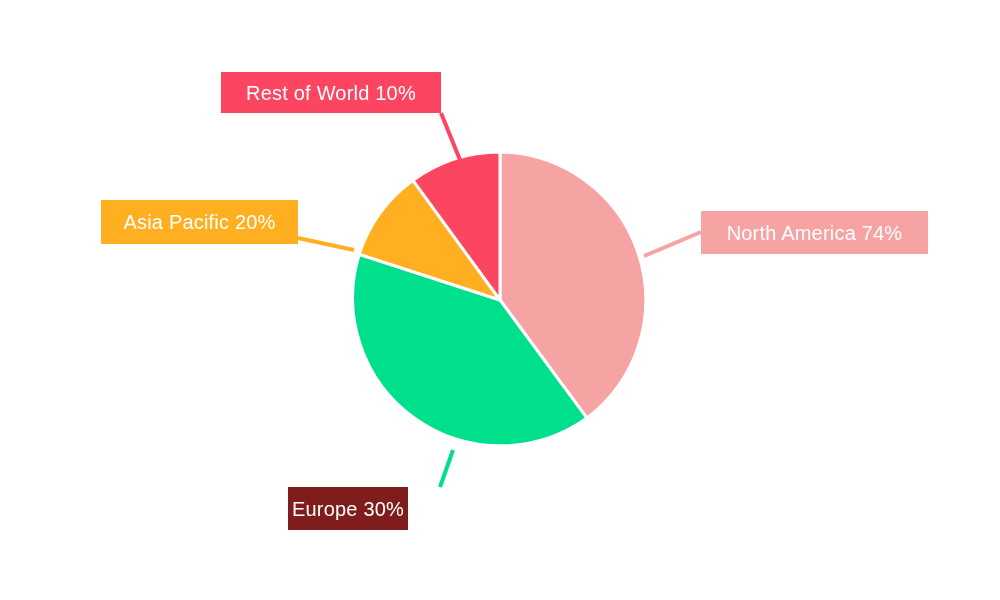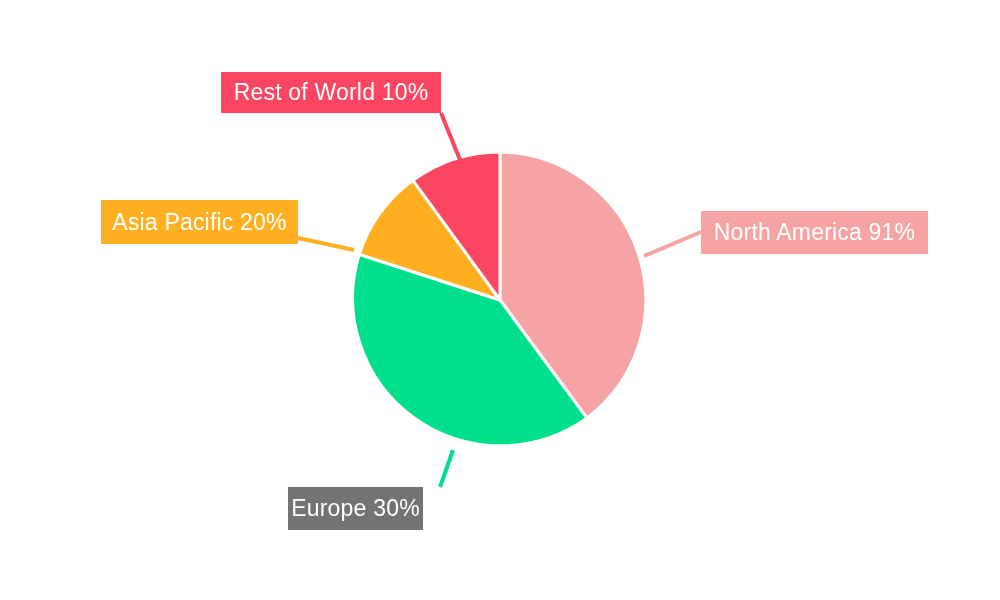--- a/index.html
+++ b/index.html
@@ -28,41 +28,41 @@
     display: block;
   }
   .pie-label {
     position: absolute;
     box-sizing: border-box;
     display: flex;
     align-items: center;
     justify-content: center;
     color: #ffffff;
     font-family: "Liberation Sans", sans-serif;
-    font-size: 23px;
+    font-size: 20px;
     font-weight: 400;
     line-height: 1;
     letter-spacing: 0.2px;
     white-space: nowrap;
     padding: 0 10px;
     user-select: none;
   }
   .label-na {
     left: 701px;
     top: 211px;
     width: 227px;
     height: 43px;
     background: #f5a3a3;
   }
   .label-eu {
     left: 288px;
     top: 487px;
-    width: 135px;
+    width: 120px;
     height: 43px;
-    background: #737373;
+    background: #7f1d1d;
   }
   .label-ap {
     left: 101px;
     top: 200px;
     width: 197px;
     height: 44px;
     background: #ffaf1f;
   }
   .label-row {
     left: 221px;
@@ -91,21 +91,21 @@
     </g>
 
     <g>
       <line x1="644" y1="256" x2="701" y2="232" stroke="#f5a3a3" stroke-width="4"></line>
       <line x1="453" y1="450" x2="440" y2="487" stroke="#00e08c" stroke-width="4"></line>
       <line x1="354" y1="250" x2="298" y2="238" stroke="#ffaf1f" stroke-width="4"></line>
       <line x1="460" y1="160" x2="441" y2="113" stroke="#fc4560" stroke-width="4"></line>
     </g>
   </svg>
 
-  <div class="pie-label label-na">North America 91%</div>
+  <div class="pie-label label-na">North America 74%</div>
 
   <div class="pie-label label-eu">Europe 30%</div>
 
   <div class="pie-label label-ap">Asia Pacific 20%</div>
 
   <div class="pie-label label-row">Rest of World 10%</div>
 
 </div>
 
 </body></html>

